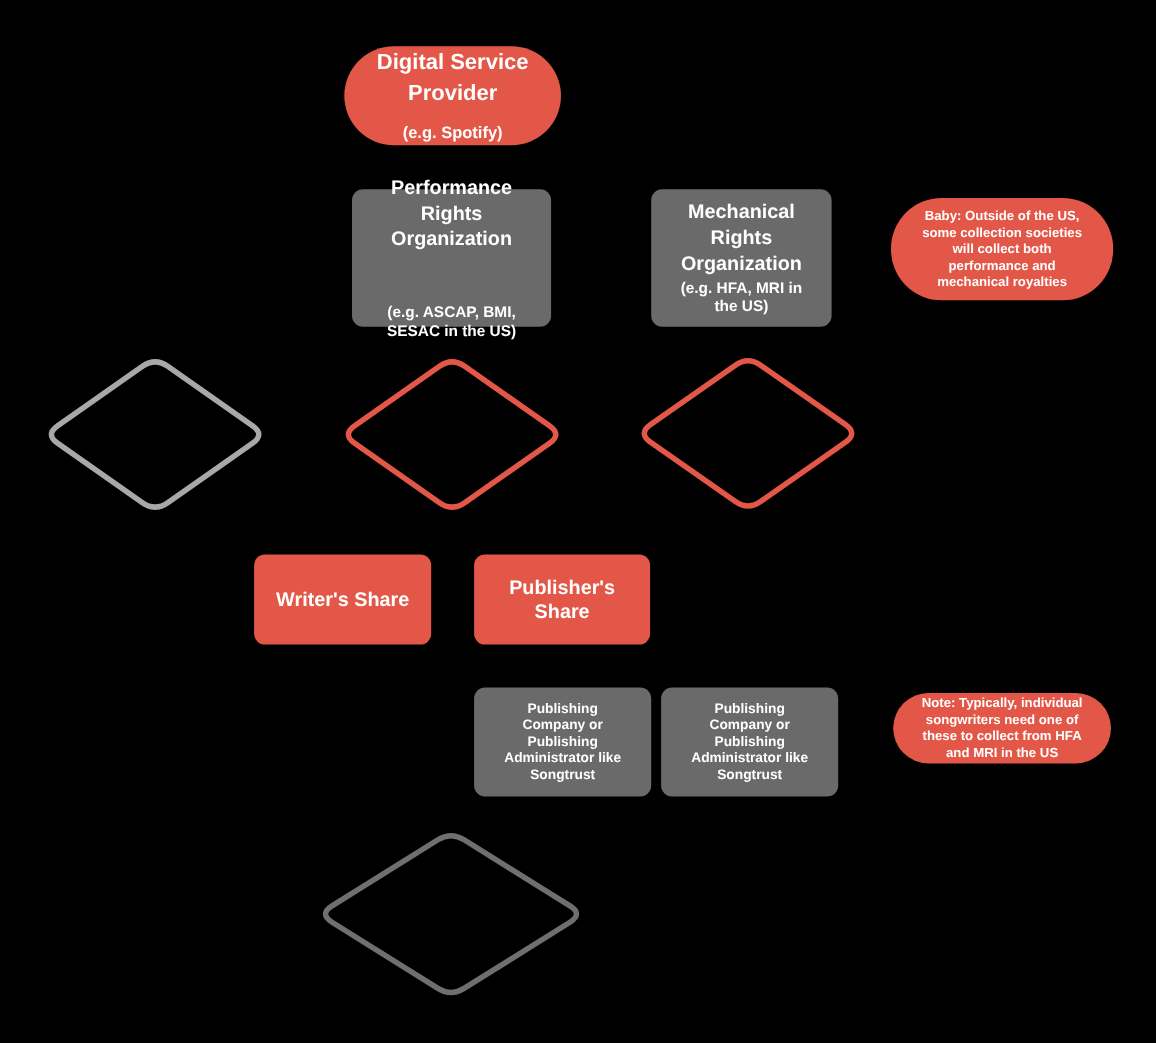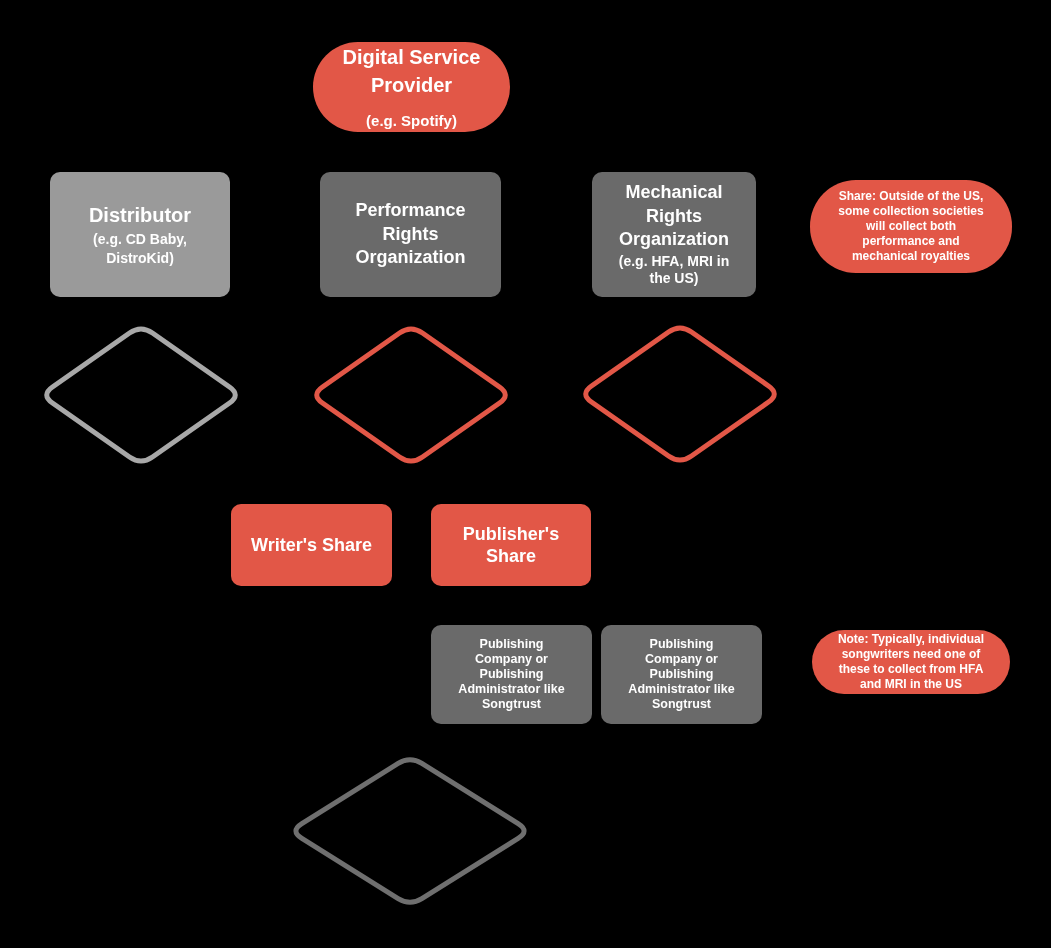--- a/index.html
+++ b/index.html
@@ -64,42 +64,39 @@
 <body>
 
 <div class="canvas">
 
   <div class="node fill-red dsp">
     <div class="title pre">Digital Service
 Provider</div>
     <div class="subtitle pre">(e.g. Spotify)</div>
   </div>
 
-  <div class="node fill-gray-light distributor">
-    <div class="title pre">Distributor</div>
-    <div class="subtitle pre">(e.g. CD Baby,
-DistroKid)</div>
-  </div>
 
   <div class="node fill-gray-dark org pro">
     <div class="title pre">Performance
 Rights
 Organization</div>
+    <div class="subtitle pre">(e.g. ASCAP, BMI,
+SESAC in the US)</div>
   </div>
 
   <div class="node fill-gray-dark org mro">
     <div class="title pre">Mechanical
 Rights
 Organization</div>
     <div class="subtitle pre">(e.g. HFA, MRI in
 the US)</div>
   </div>
 
   <div class="node fill-red note-top">
-    <div class="note-text pre">Share: Outside of the US,
+    <div class="note-text pre">Baby: Outside of the US,
 some collection societies
 will collect both
 performance and
 mechanical royalties</div>
   </div>
 
   <svg class="diamond d1" width="208" height="148" viewBox="-4 -4 208 148">
     <path stroke="#A8A8A8" d="M 11.47 61.97 L 88.53 8.03 Q 100 0 111.47 8.03 L 188.53 61.97 Q 200 70 188.53 78.03 L 111.47 131.97 Q 100 140 88.53 131.97 L 11.47 78.03 Q 0 70 11.47 61.97 Z"></path>
   </svg>
 

